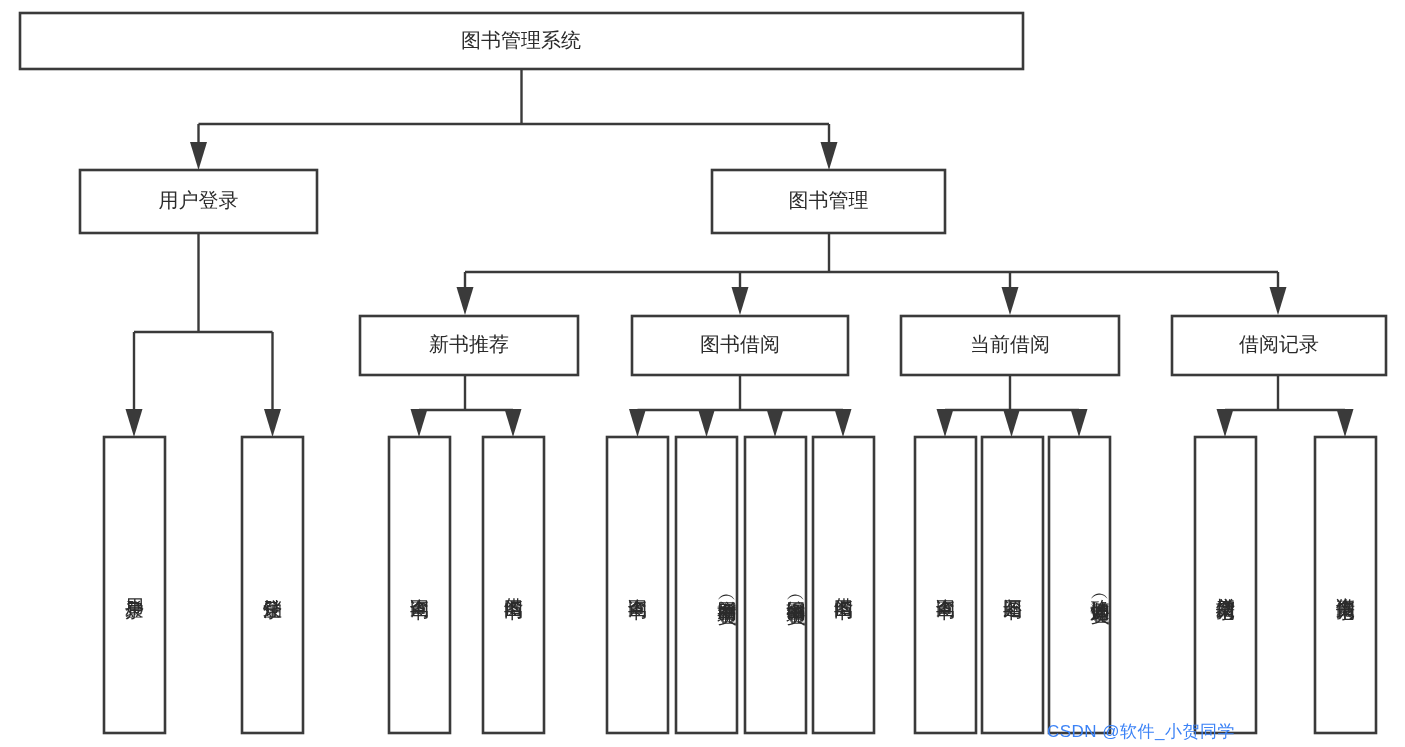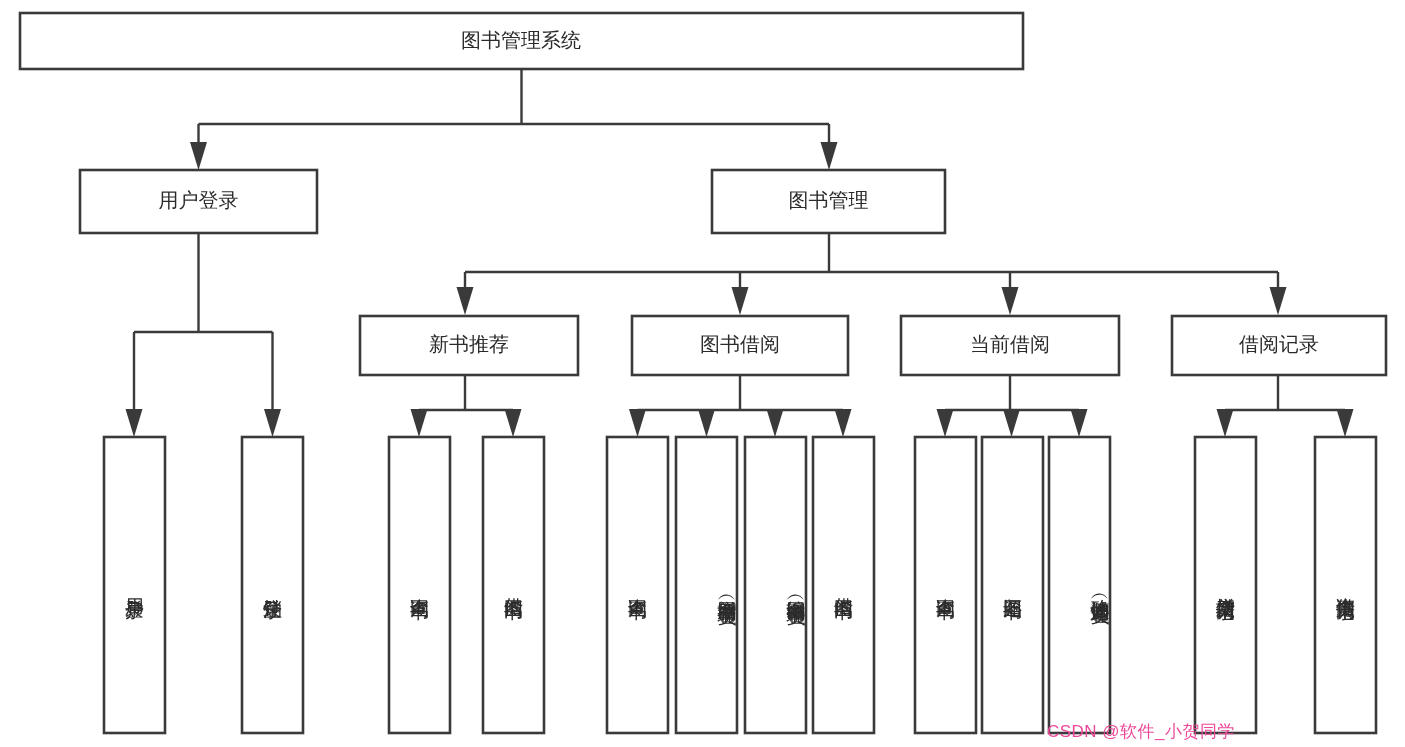--- a/index.html
+++ b/index.html
@@ -64,21 +64,21 @@
     text-align: center;
     white-space: nowrap;
     pointer-events: none;
   }
   .watermark {
     position: absolute;
     right: 8px;
     bottom: 4px;
     font-family: "Liberation Sans", "DejaVu Sans", sans-serif;
     font-size: 17px;
-    color: #ec4899;
+    color: #3b82f6;
     letter-spacing: 0.5px;
     white-space: nowrap;
   }
 </style>
 </head>
 <body>
 
 <div id="diagram-root">
 
   <svg id="flow-svg" viewBox="0 0 1405 747">

